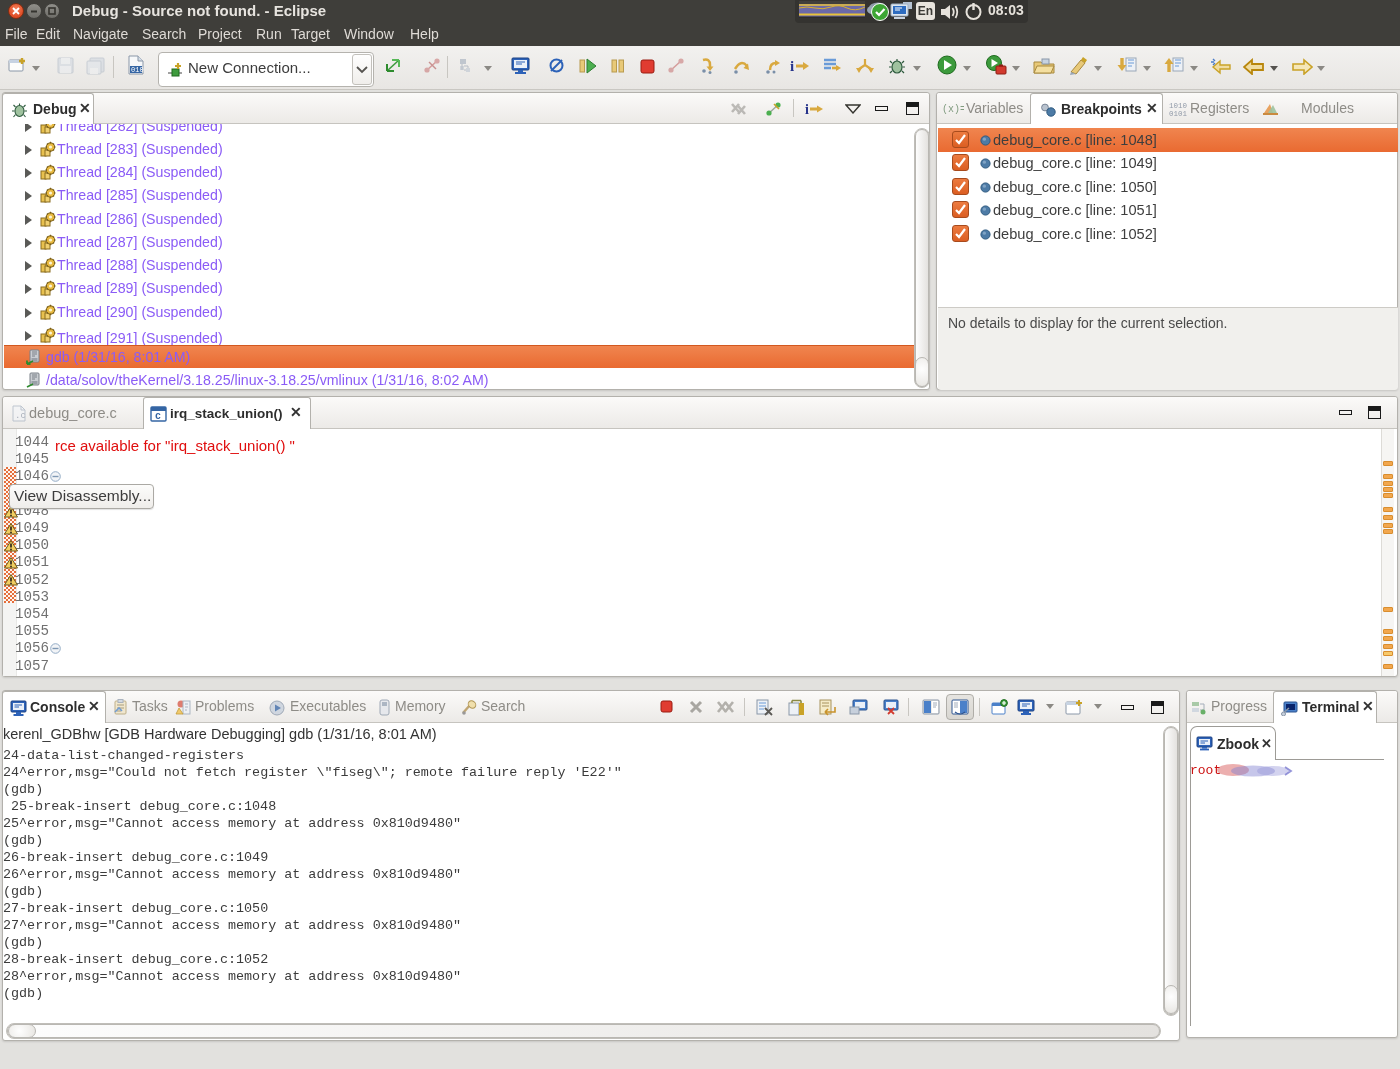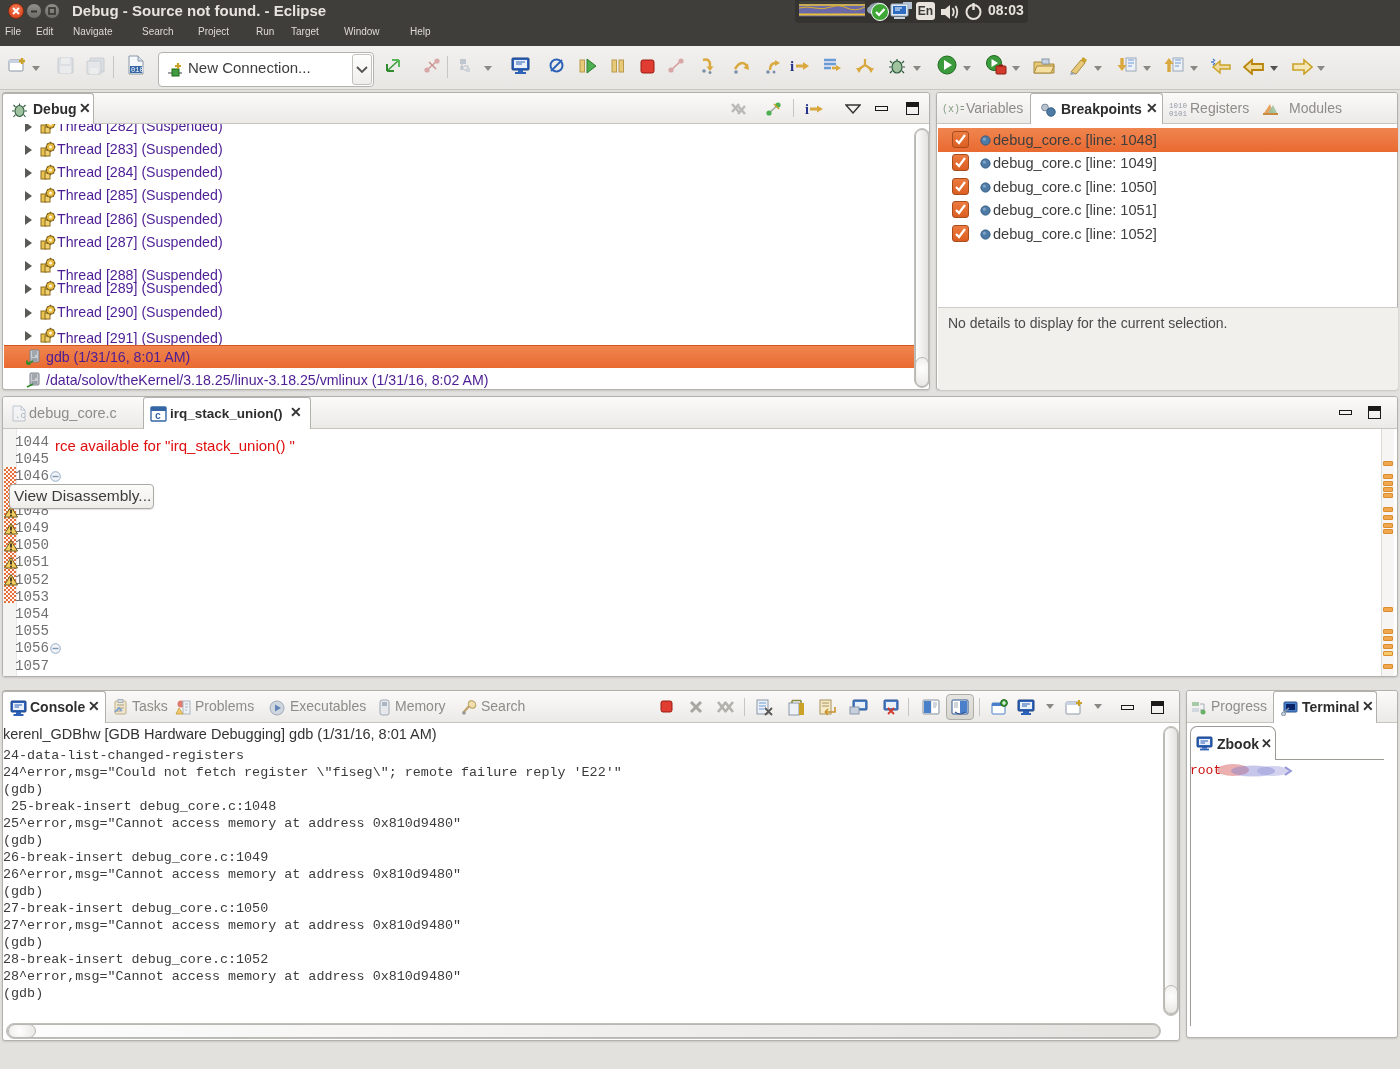--- a/index.html
+++ b/index.html
@@ -3,21 +3,21 @@
 <meta charset="utf-8">
 <style>
   * { margin:0; padding:0; box-sizing:border-box; }
   html,body { width:1400px; height:1069px; overflow:hidden; }
   body { position:relative; background:#E2E1DE; font-family:"Liberation Sans", sans-serif; }
   .a { position:absolute; }
   .nw { white-space:nowrap; }
   
   #titlebar { left:0; top:0; width:1400px; height:23px; background:#3F3E3A; }
   #menubar  { left:0; top:23px; width:1400px; height:23px; background:#3F3E3A; }
-  .menuitem { position:absolute; top:3px; color:#DFDBD6; font-size:10px; }
+  .menuitem { position:absolute; top:3px; color:#DFDBD6; font-size:14px; }
   #toolbar  { left:0; top:46px; width:1400px; height:44px;
               background:linear-gradient(#F2F1EF,#E8E6E3); border-bottom:1px solid #C9C7C2; }
   .wbtn { position:absolute; top:3px; width:16px; height:16px; border-radius:50%; }
   #btn-close { left:8px;  background:radial-gradient(circle at 50% 35%,#F5825B,#DF4B24 70%); border:1px solid #812E12; }
   #btn-min   { left:26px; background:linear-gradient(#908F8A,#6E6D68); border:1px solid #41403C; }
   #btn-max   { left:44px; background:linear-gradient(#908F8A,#6E6D68); border:1px solid #41403C; }
   #wtitle { left:72px; top:2px; color:#E7E4DF; font-weight:bold; font-size:15px; }
   .sep  { position:absolute; top:10px; width:1px; height:22px; background:#C8C6C1; }
   .dsep { position:absolute; top:54px; width:2px; height:26px;
           background:repeating-linear-gradient(#AEACA7 0 2px, transparent 2px 5px); }
@@ -27,21 +27,21 @@
   .panel { position:absolute; background:#fff; border:1px solid #B3B1AC; border-radius:3px; box-shadow:0 1px 2px rgba(0,0,0,0.12); }
   .tabbar { position:absolute; left:0; top:0; width:100%; height:31px;
             background:linear-gradient(#FBFAF9,#ECEAE7); border-bottom:1px solid #C6C4BF;
             border-radius:3px 3px 0 0; }
   .tab-active { position:absolute; top:0; height:31px; background:#fff;
             border:1px solid #B3B1AC; border-bottom:none; border-radius:3px 3px 0 0; }
   .tabtxt-a { color:#2D2D2D; font-weight:bold; font-size:14px; }
   .tabtxt-i { color:#8E8C87; font-size:14px; }
   .xclose { color:#333; font-size:14px; font-weight:bold; }
   
-  .trow { position:absolute; left:1px; height:23px; font-size:14.2px; color:#4c1d95; }
+  .trow { position:absolute; left:1px; height:23px; font-size:14.2px; color:#8b5cf6; }
   .tri { position:absolute; width:0; height:0; border-top:5px solid transparent;
          border-bottom:5px solid transparent; border-left:7px solid #5A5A57; }
   
   .vscroll { position:absolute; background:linear-gradient(90deg,#EDEBE8,#DCDAD6);
              border:1px solid #C0BEB9; border-radius:8px; }
   .vthumb  { position:absolute; background:linear-gradient(90deg,#FDFDFD,#E4E2DF);
              border:1px solid #B9B7B2; border-radius:8px; }
 </style>
 </head>
 <body>
@@ -389,21 +389,21 @@
     </div>
     <div class="trow nw" style="left:0;top:130px;width:100%;">
       <div class="tri" style="left:21px;top:7px;"></div>
       <svg class="a" width="16" height="17" style="left:36px;top:3px">
           <rect x="1" y="7" width="5" height="8" fill="#E8C14F" stroke="#8A6D1F"></rect>
           <rect x="5" y="9" width="5" height="6" fill="#F0D070" stroke="#8A6D1F"></rect>
           <circle cx="10.5" cy="6" r="4.2" fill="#E8B93F" stroke="#7A5F18"></circle>
           <circle cx="10.5" cy="6" r="1.6" fill="#FBF3D5"></circle>
           <path d="M10.5 0.8 V2.4 M10.5 9.6 V11.2 M5.5 6 H7.1 M13.9 6 H15.5 M7 2.5 L8 3.5 M14 2.5 L13 3.5 M7 9.5 L8 8.5 M14 9.5 L13 8.5" stroke="#7A5F18" stroke-width="1.1"></path>
         </svg>
-      <div class="a nw" style="left:53px;top:3px;margin-top:10px;">Thread [288] (Suspended)</div>
+      <div class="a nw" style="left:53px;top:3px;">Thread [288] (Suspended)</div>
     </div>
     <div class="trow nw" style="left:0;top:153px;width:100%;">
       <div class="tri" style="left:21px;top:7px;"></div>
       <svg class="a" width="16" height="17" style="left:36px;top:3px">
           <rect x="1" y="7" width="5" height="8" fill="#E8C14F" stroke="#8A6D1F"></rect>
           <rect x="5" y="9" width="5" height="6" fill="#F0D070" stroke="#8A6D1F"></rect>
           <circle cx="10.5" cy="6" r="4.2" fill="#E8B93F" stroke="#7A5F18"></circle>
           <circle cx="10.5" cy="6" r="1.6" fill="#FBF3D5"></circle>
           <path d="M10.5 0.8 V2.4 M10.5 9.6 V11.2 M5.5 6 H7.1 M13.9 6 H15.5 M7 2.5 L8 3.5 M14 2.5 L13 3.5 M7 9.5 L8 8.5 M14 9.5 L13 8.5" stroke="#7A5F18" stroke-width="1.1"></path>
         </svg>
@@ -474,21 +474,21 @@
   <svg class="a" width="18" height="16" style="left:232px;top:8px" opacity="0.8">
       <text x="0" y="7" font-size="7.5" fill="#7A8698" font-family="Liberation Mono">1010</text>
       <text x="0" y="15" font-size="7.5" fill="#7A8698" font-family="Liberation Mono">0101</text>
     </svg>
   <div class="a tabtxt-i" style="left:253px;top:7px">Registers</div>
   <svg class="a" width="18" height="14" style="left:325px;top:9px">
       <path d="M2 11 L8 2 L11 11 Z" fill="#E8A25F"></path>
       <path d="M6 11 L11 3 L15 11 Z" fill="#9FC29F" opacity="0.9"></path>
       <rect x="1" y="11" width="15" height="2" fill="#C98A3F"></rect>
     </svg>
-  <div class="a tabtxt-i" style="left:352px;top:7px">Modules</div>
+  <div class="a tabtxt-i" style="left:364px;top:7px">Modules</div>
   <div class="a" style="left:1px;top:31px;width:460px;height:183px;overflow:hidden;">
     <div class="a" style="left:0;top:4px;width:100%;height:24px;background:linear-gradient(#F0854F,#E96A31);"></div>
     <div class="a nw" style="left:0;top:5px;width:100%;height:23px;font-size:14.6px;color:#3E3E3E;">
       <div class="a" style="left:14px;top:2px;width:17px;height:17px;border-radius:3px;background:linear-gradient(#EC7B40,#DB5E22);border:1px solid #A84B1D;">
           <svg width="15" height="15" style="position:absolute;left:0;top:0">
             <path d="M3 8 L6 11 L12 3" stroke="#fff" stroke-width="2.2" fill="none"></path>
           </svg>
         </div>
       <svg class="a" width="12" height="12" style="left:42px;top:6px">
           <circle cx="5.5" cy="5.5" r="4.6" fill="#4D7BA6" stroke="#2E5A80"></circle>

